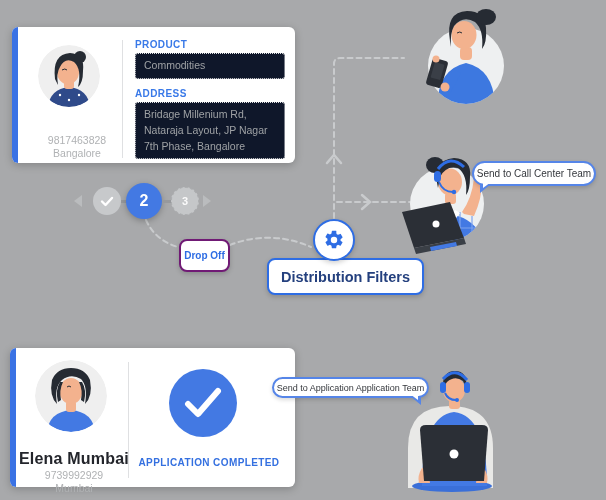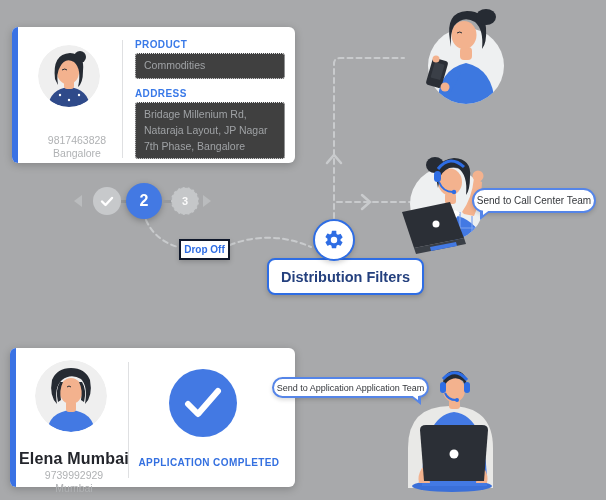--- a/index.html
+++ b/index.html
@@ -30,21 +30,21 @@
   #lead-card .person-city  { top:120px; }
   #completed-card .person-phone { top:121px; }
   #completed-card .person-city  { top:134px; }
 
   .v-divider { position:absolute; width:1px; background:#dfe0e2; }
   #lead-card .v-divider { left:110px; top:13px; height:118px; }
   #completed-card .v-divider { left:118px; top:14px; height:116px; }
 
   .detail-col { position:absolute; left:123px; top:0; width:155px; }
   .field-label { position:absolute; left:0; font-size:10px; font-weight:bold; color:#3979e8; letter-spacing:.4px; }
-  .field-box { position:absolute; left:0; width:150px; border:1.5px dotted #e2e3e5; border-radius:3px; background:#404040;
+  .field-box { position:absolute; left:0; width:150px; border:1.5px dotted #e2e3e5; border-radius:3px; background:#0f172a;
                color:#9fa2a5; font-size:10.5px; padding:4px 8px; line-height:1.5; }
   #product-label { top:12px; }
   #product-box   { top:26px; }
   #address-label { top:61px; }
   #address-box   { top:75px; }
 
   
   .status-circle { position:absolute; left:159px; top:21px; width:68px; height:68px; border-radius:50%;
                    background:#4379e3; display:flex; align-items:center; justify-content:center; }
   .status-text { position:absolute; left:123px; top:109px; width:152px; text-align:center;
@@ -61,40 +61,40 @@
   .step-line { position:absolute; height:2.5px; background:#97999c; top:200px; }
   #step-line-1 { left:121px; width:6px; }
   #step-line-2 { left:162px; width:10px; }
   .step-chevron { position:absolute; width:0; height:0; border-top:6px solid transparent; border-bottom:6px solid transparent; }
   #chevron-left  { left:74px;  top:195px; border-right:8px solid #babcbe; }
   #chevron-right { left:203px; top:195px; border-left:8px solid #babcbe; }
 
   
   .badge { position:absolute; background:#fff; display:flex; align-items:center; justify-content:center;
            box-shadow:0 2px 5px rgba(0,0,0,.18); }
-  #drop-off { left:179px; top:239px; width:51px; height:21px; border:2px solid #0f172a; border-radius:0;
+  #drop-off { left:179px; top:239px; width:51px; height:33px; border:2px solid #701a75; border-radius:8px;
               color:#2e6de4; font-size:10px; font-weight:bold; z-index:3; }
   #filters-box { left:267px; top:258px; width:157px; height:37px; border:2px solid #2e6de4; border-radius:8px;
                  color:#24407e; font-size:14.5px; font-weight:bold; z-index:3; }
   #gear-circle { left:313px; top:219px; width:42px; height:42px; border:2.5px solid #2e6de4; border-radius:50%; z-index:4; }
 
   
   .bubble { position:absolute; background:#fff; border:2px solid #5585e8; border-radius:13px;
             display:flex; align-items:center; justify-content:center; color:#34373c; z-index:5;
             box-shadow:0 2px 4px rgba(0,0,0,.15); }
   .bubble.tail-left::before  { content:""; position:absolute; left:6px; bottom:-9px; width:0; height:0;
             border-left:11px solid #5585e8; border-bottom:9px solid transparent; }
   .bubble.tail-left::after   { content:""; position:absolute; left:9px; bottom:-4px; width:0; height:0;
             border-left:8px solid #fff; border-bottom:6px solid transparent; }
   .bubble.tail-right::before { content:""; position:absolute; right:6px; bottom:-9px; width:0; height:0;
             border-right:11px solid #5585e8; border-bottom:9px solid transparent; }
   .bubble.tail-right::after  { content:""; position:absolute; right:9px; bottom:-4px; width:0; height:0;
             border-right:8px solid #fff; border-bottom:6px solid transparent; }
   #bubble-field { left:478px; top:31px;  width:108px; height:26px; font-size:10px; }
-  #bubble-call  { left:472px; top:161px; width:124px; height:25px; font-size:10px;margin-top:27px; }
+  #bubble-call  { left:472px; top:161px; width:124px; height:25px; font-size:10px; }
   #bubble-app   { left:272px; top:377px; width:157px; height:21px; font-size:9px; }
 
   
   .illus { position:absolute; z-index:2; }
   #ill-field { left:405px; top:3px; }
   #ill-call  { left:398px; top:150px; }
   #ill-app   { left:400px; top:368px; }
 </style>
 </head>
 <body>

